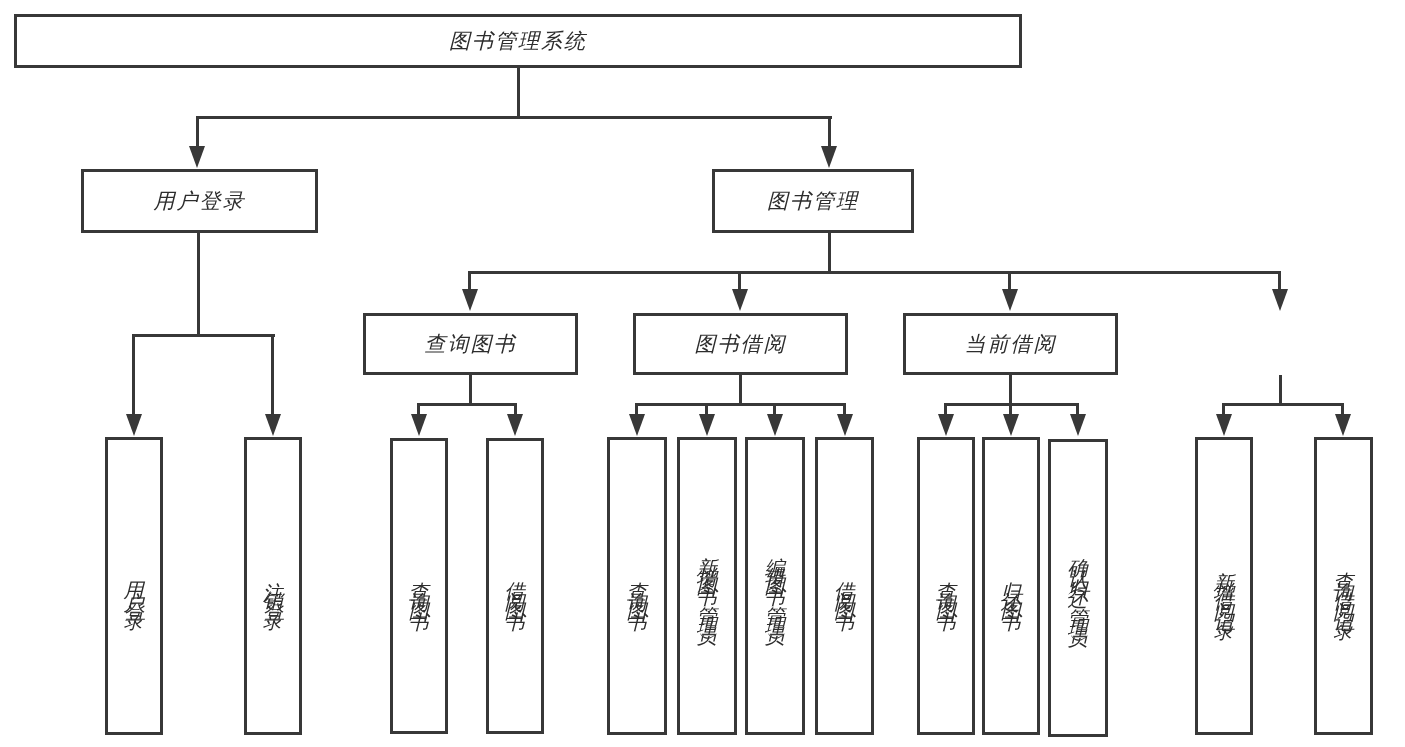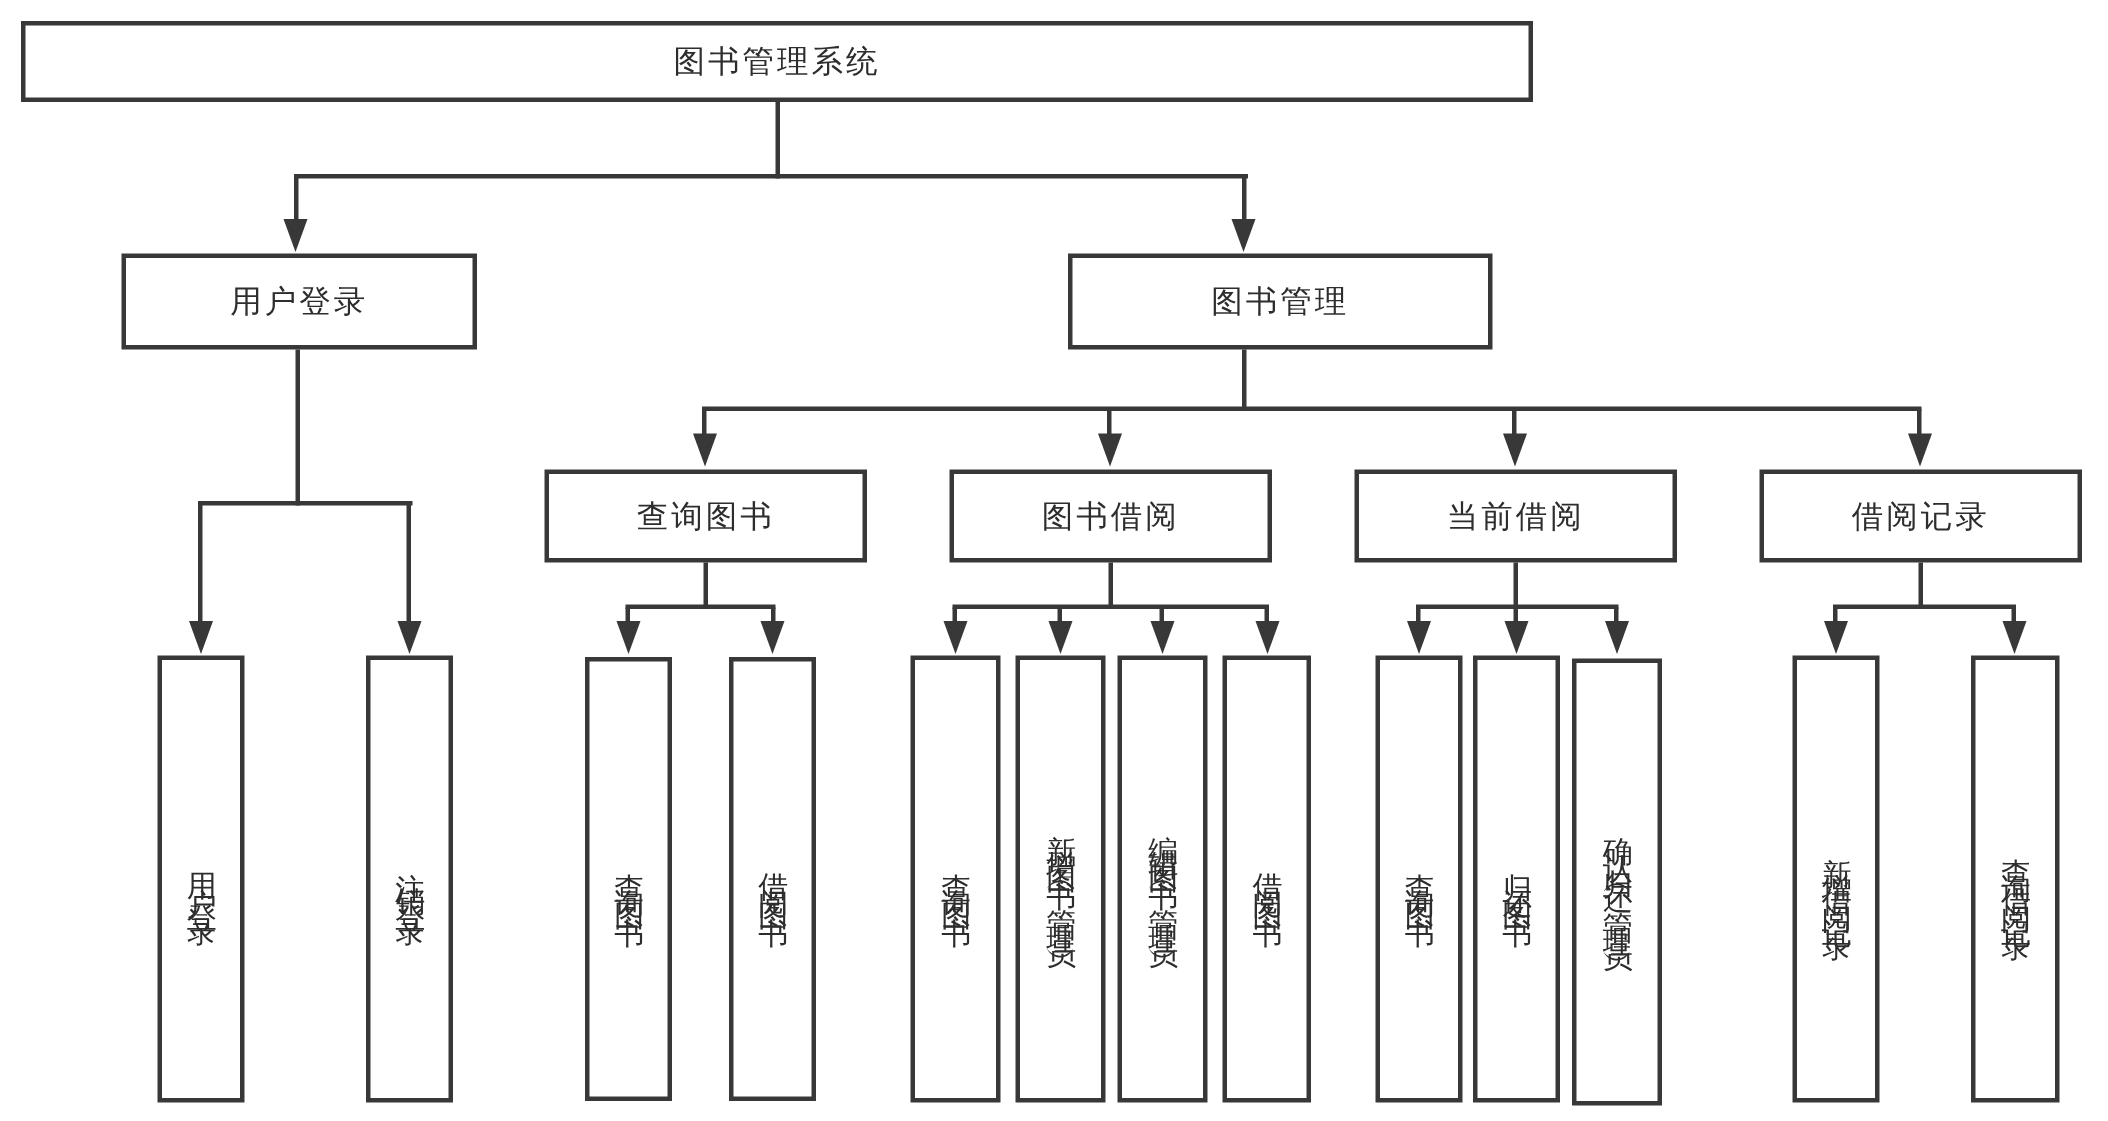--- a/index.html
+++ b/index.html
@@ -14,20 +14,21 @@
     overflow: hidden;
   }
   .box {
     position: absolute;
     box-sizing: border-box;
     background: #ffffff;
     border: 3px solid #383838;
     display: flex;
     align-items: center;
     justify-content: center;
+    font-style: italic;
   }
   .h-label {
     font-size: 21px;
     letter-spacing: 2px;
     color: #2d2d2d;
     white-space: nowrap;
   }
   .leaf .v-label {
     writing-mode: vertical-rl;
     text-orientation: mixed;
@@ -69,21 +70,21 @@
   <div class="vline" style="left:517px; top:68px; height:51px;"></div>
   <div class="hline" style="left:196px; top:116px; width:636px;"></div>
   <div class="vline" style="left:196px; top:118px; height:29px;"></div>
   <div class="vline" style="left:828px; top:118px; height:29px;"></div>
   <div class="arrow" style="left:189px; top:146px;"></div>
   <div class="arrow" style="left:821px; top:146px;"></div>
 
   <div class="box" style="left:81px; top:169px; width:237px; height:64px;">
     <span class="h-label">用户登录</span>
   </div>
-  <div class="box" style="left:712px; top:169px; width:283px; height:64px;">
+  <div class="box" style="left:712px; top:169px; width:202px; height:64px;">
     <span class="h-label">图书管理</span>
   </div>
 
   <div class="vline" style="left:197px; top:233px; height:104px;"></div>
   <div class="hline" style="left:132px; top:334px; width:143px;"></div>
   <div class="vline" style="left:132px; top:336px; height:80px;"></div>
   <div class="vline" style="left:271px; top:336px; height:80px;"></div>
   <div class="arrow" style="left:126px; top:414px;"></div>
   <div class="arrow" style="left:265px; top:414px;"></div>
 
@@ -99,23 +100,20 @@
   <div class="arrow" style="left:1272px; top:289px;"></div>
 
   <div class="box" style="left:363px; top:313px; width:215px; height:62px;">
     <span class="h-label">查询图书</span>
   </div>
   <div class="box" style="left:903px; top:313px; width:215px; height:62px;">
     <span class="h-label">当前借阅</span>
   </div>
   <div class="box" style="left:633px; top:313px; width:215px; height:62px;">
     <span class="h-label">图书借阅</span>
-  </div>
-  <div class="box" style="left:1173px; top:313px; width:215px; height:62px;">
-    <span class="h-label">借阅记录</span>
   </div>
 
   <div class="vline" style="left:469px; top:375px; height:30px;"></div>
   <div class="hline" style="left:417px; top:403px; width:100px;"></div>
   <div class="vline" style="left:417px; top:405px; height:11px;"></div>
   <div class="vline" style="left:514px; top:405px; height:11px;"></div>
   <div class="arrow" style="left:411px; top:414px;"></div>
   <div class="arrow" style="left:507px; top:414px;"></div>
 
   <div class="vline" style="left:739px; top:375px; height:30px;"></div>

